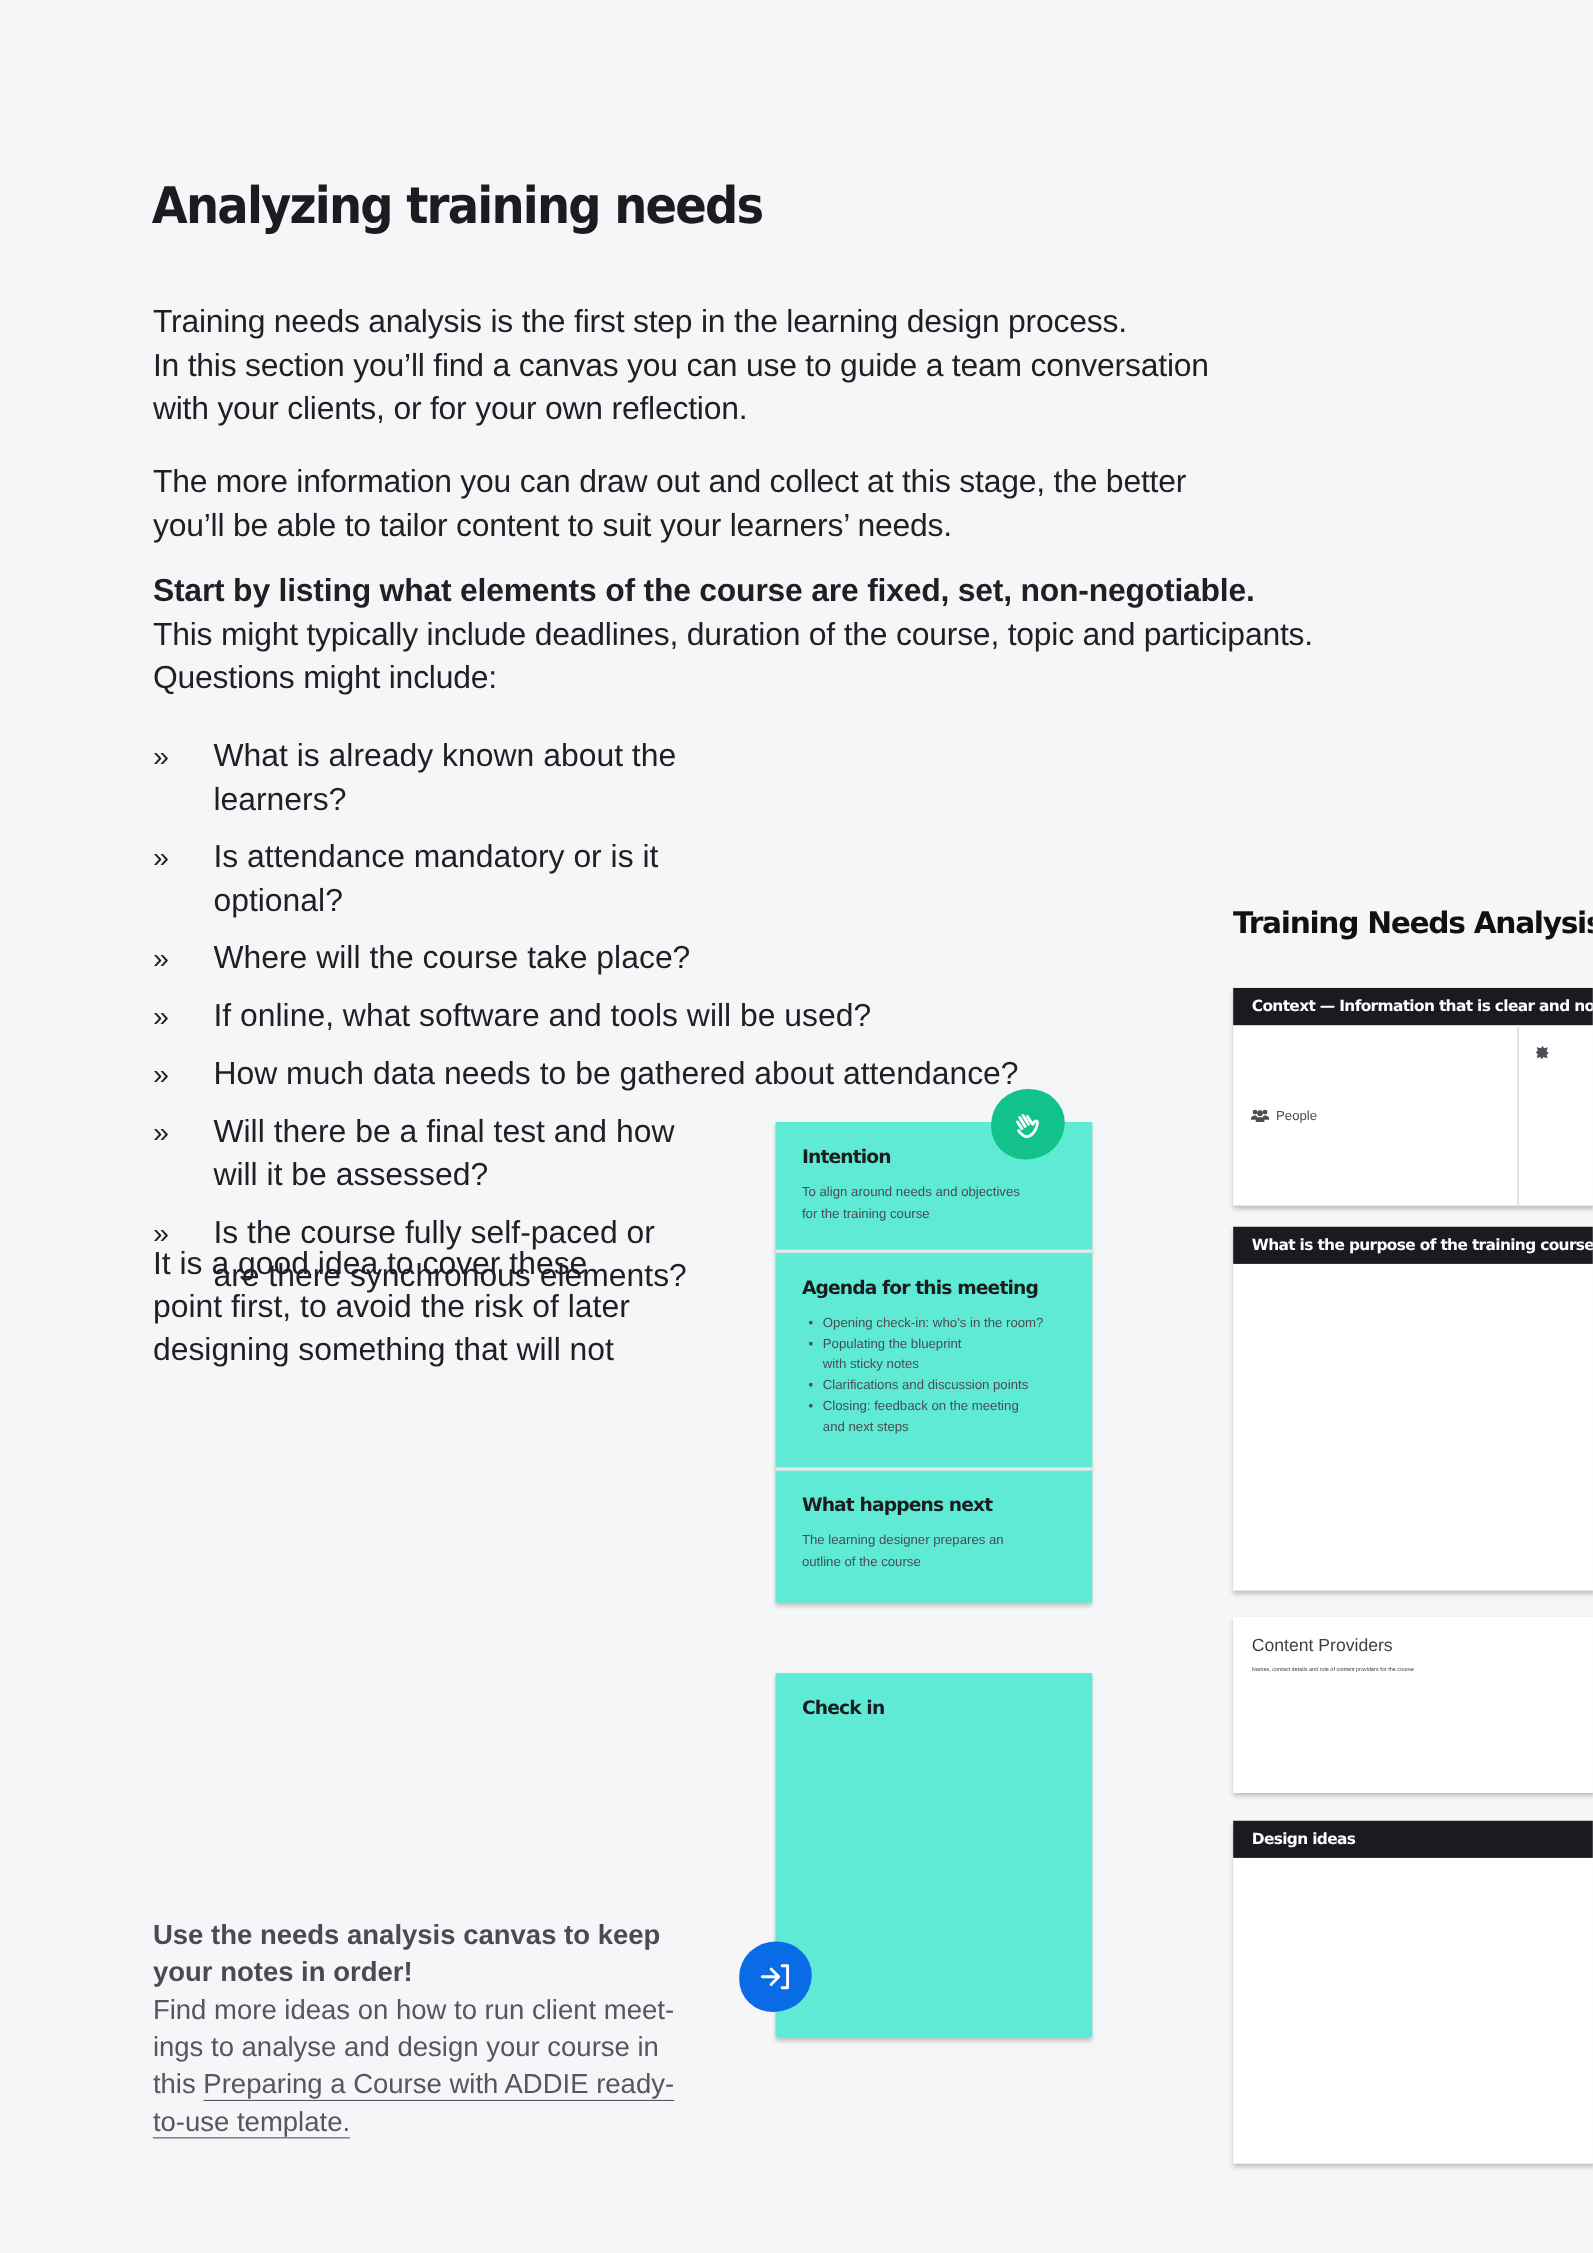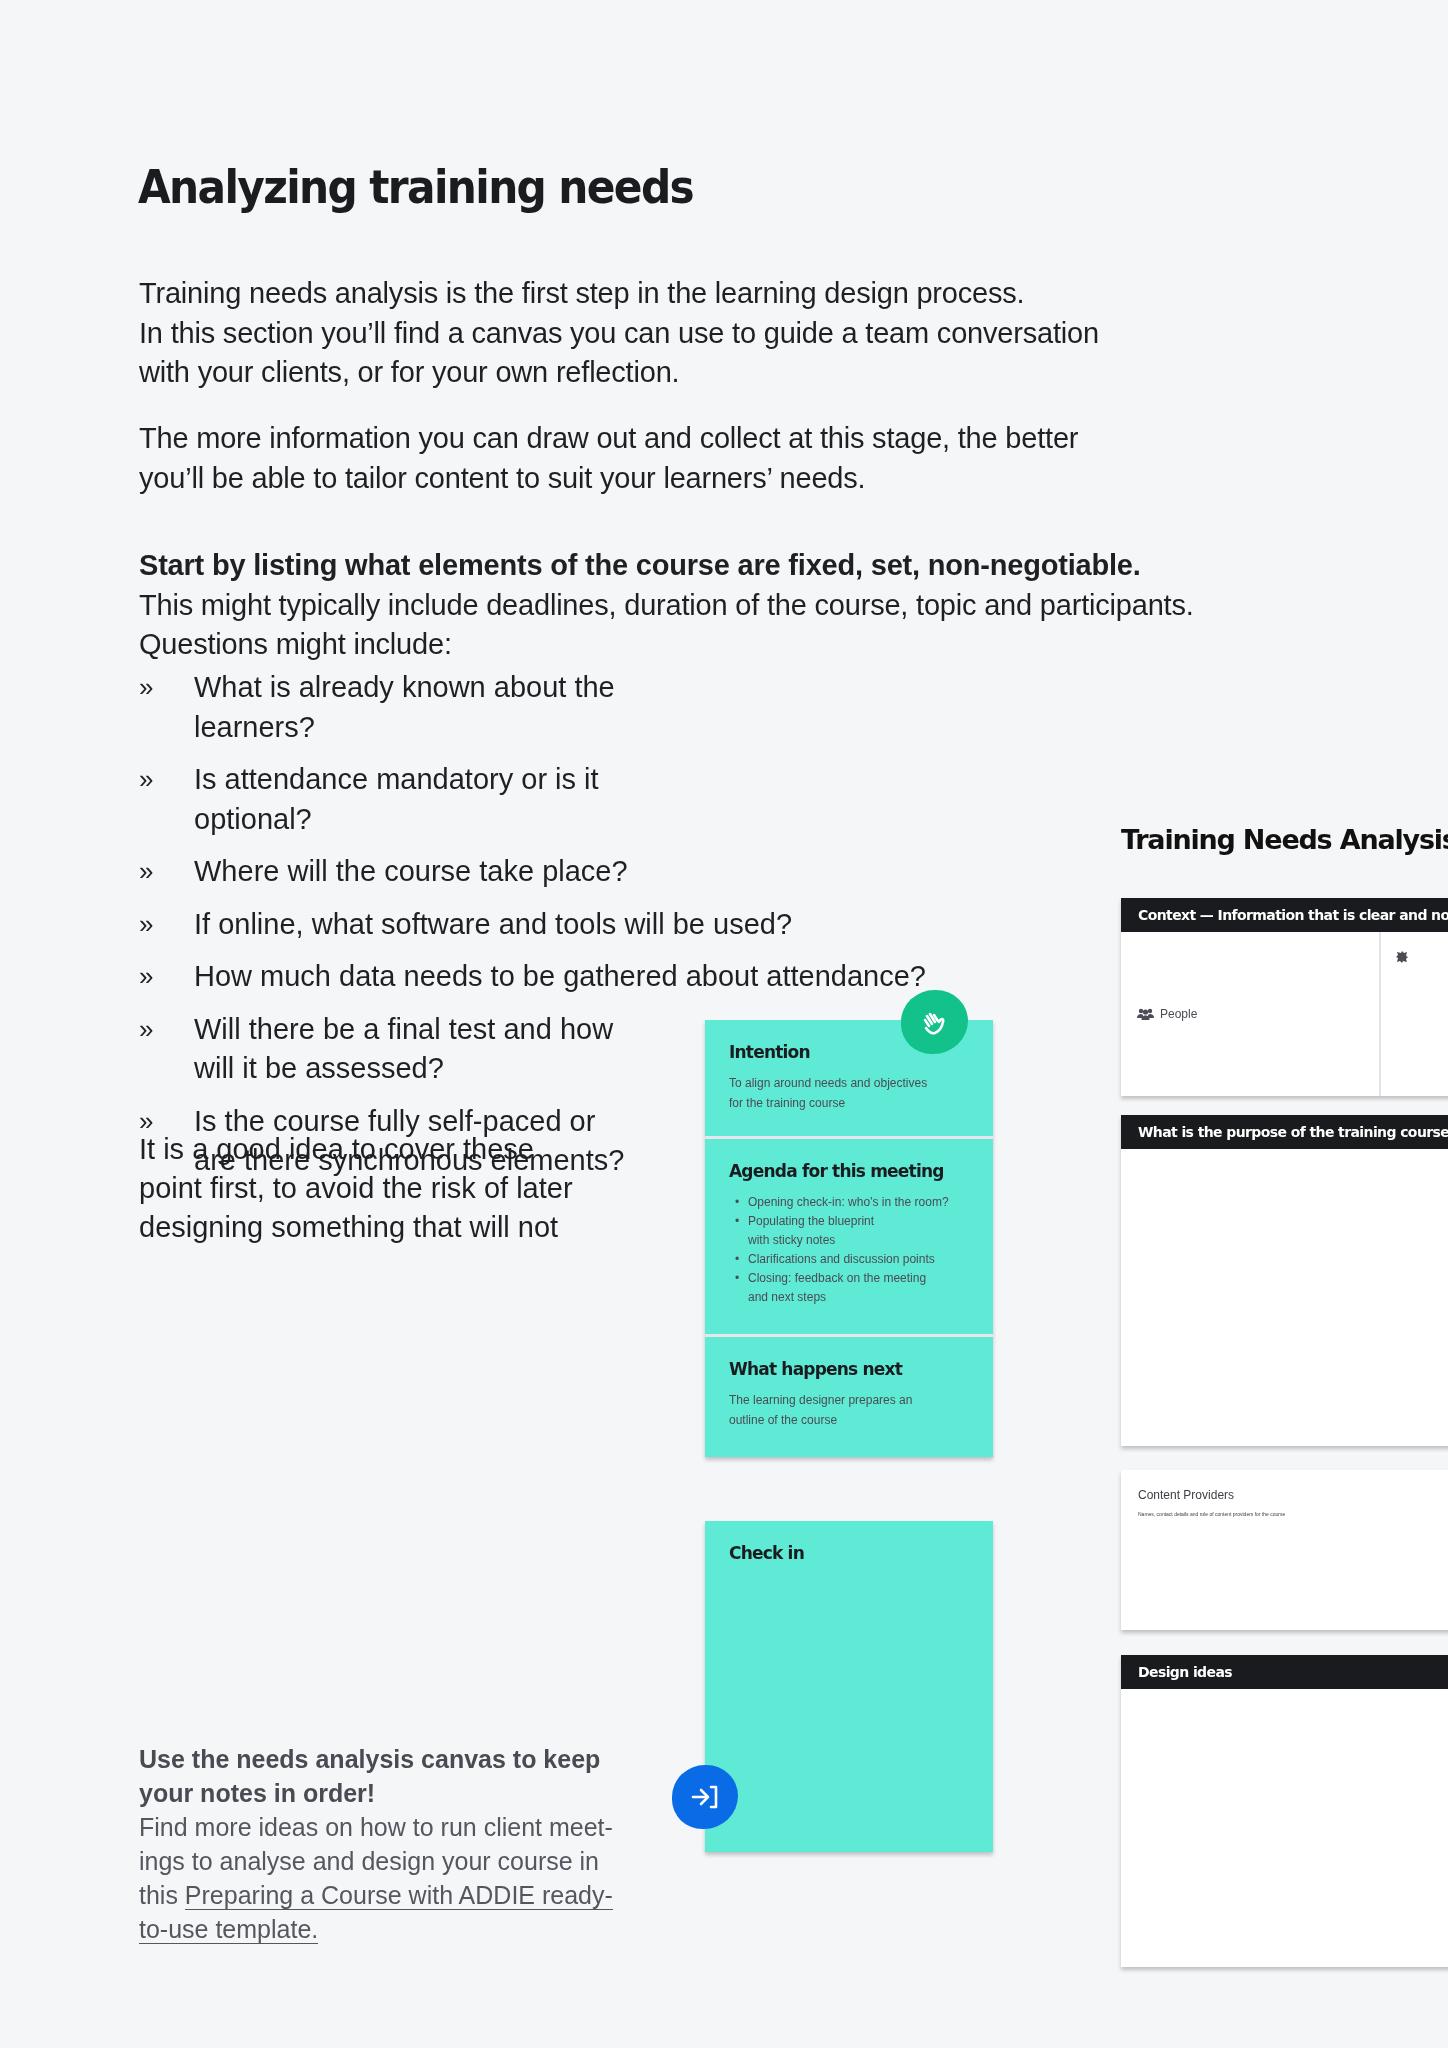--- a/index.html
+++ b/index.html
@@ -61,40 +61,40 @@
   }
   .panel { position: absolute; left: 1121px; width: 340px; background: #fff; box-shadow: 0 3px 4px rgba(0,0,0,0.22); overflow: hidden; }
   .panel-header { background: #1a1b1f; color: #fff; height: 34px; padding: 0 17px; font-family: "DejaVu Sans", sans-serif; font-weight: bold; font-size: 14px; letter-spacing: -0.6px; line-height: 34px; white-space: nowrap; }
   .panel-context { top: 898px; height: 198px; }
   .panel-purpose { top: 1115px; height: 331px; }
   .panel-providers { top: 1470px; height: 160px; padding: 18px 17px; }
   .panel-design { top: 1655px; height: 312px; }
   .ctx-row { display: flex; height: 164px; }
   .ctx-cell { width: 260px; border-right: 2px solid #e3e4e8; padding: 18px 16px; font-size: 12px; color: #4b4c54; display: flex; align-items: center; gap: 6px; }
   .ctx-cell2 { flex: 1; padding: 18px 14px; }
-  .prov-title { font-size: 12px; color: #3e3f46; margin-bottom: 9px; }
+  .prov-title { font-size: 16px; color: #3e3f46; margin-bottom: 9px; }
   .prov-sub { font-size: 5px; color: #3e3f46; white-space: nowrap; }
 </style>
 </head>
 <body>
 
 <h1 class="page-title">Analyzing training needs</h1>
 
 <div class="body-text" style="top:274px;">
   <span class="line">Training needs analysis is the first step in the learning design process.</span>
   <span class="line">In this section you’ll find a canvas you can use to guide a team conversation</span>
   <span class="line">with your clients, or for your own reflection.</span>
 </div>
 
 <div class="body-text" style="top:419px;">
   <span class="line">The more information you can draw out and collect at this stage, the better</span>
   <span class="line">you’ll be able to tailor content to suit your learners’ needs.</span>
 </div>
 
-<div class="body-text" style="top:546px;">
+<div class="body-text" style="top:518px;">
   <span class="line bold">Start by listing what elements of the course are fixed, set, non-negotiable.</span>
   <span class="line">This might typically include deadlines, duration of the course, topic and participants.</span>
   <span class="line">Questions might include:</span>
 </div>
 
 <ul class="q-list">
   <li class="q-item">
     <span class="chev">»</span>
     <span class="txt">What is already known about the learners?</span>
   </li>

